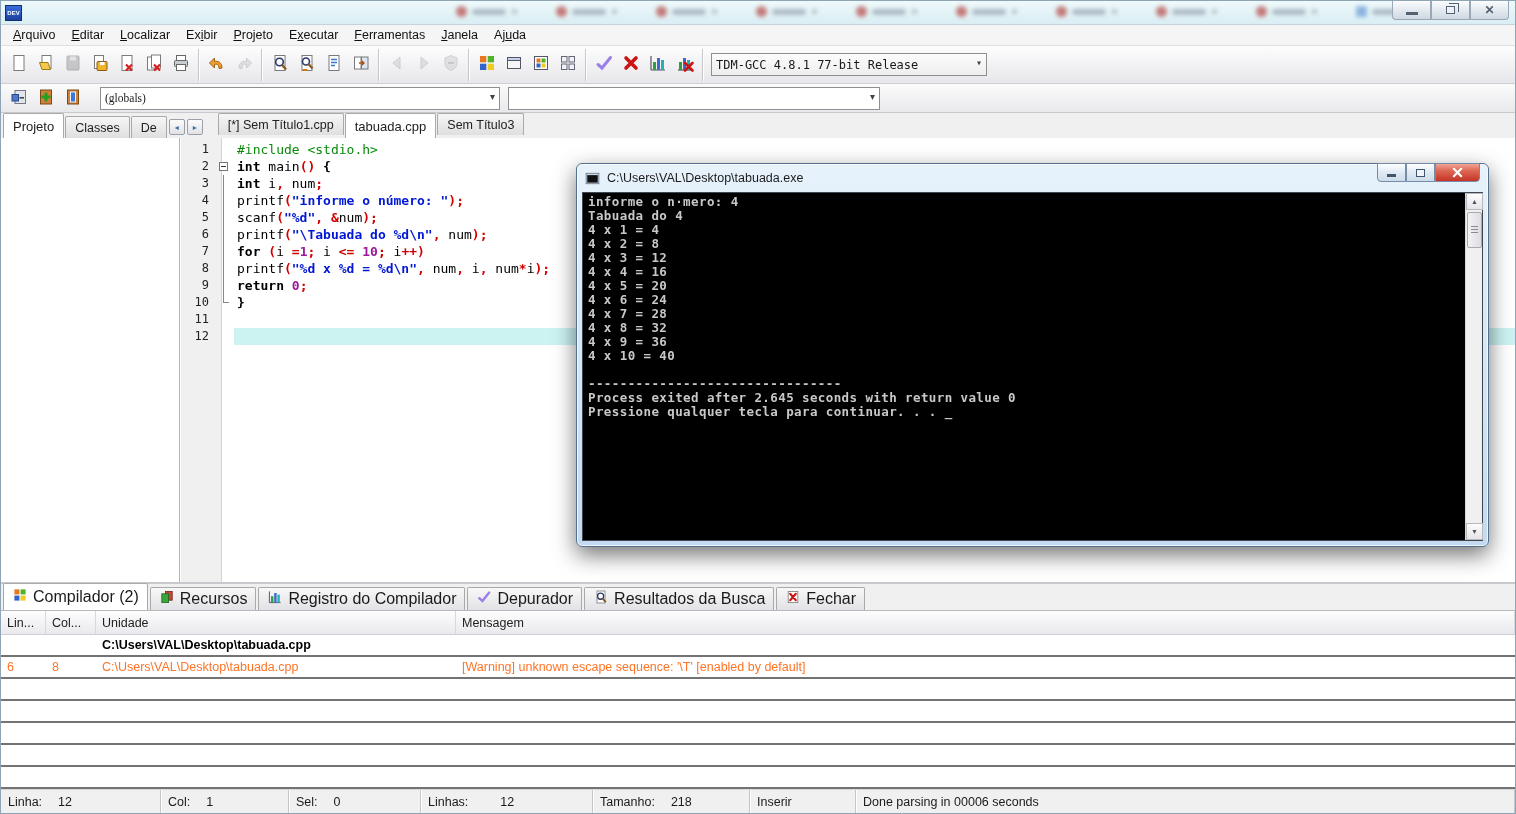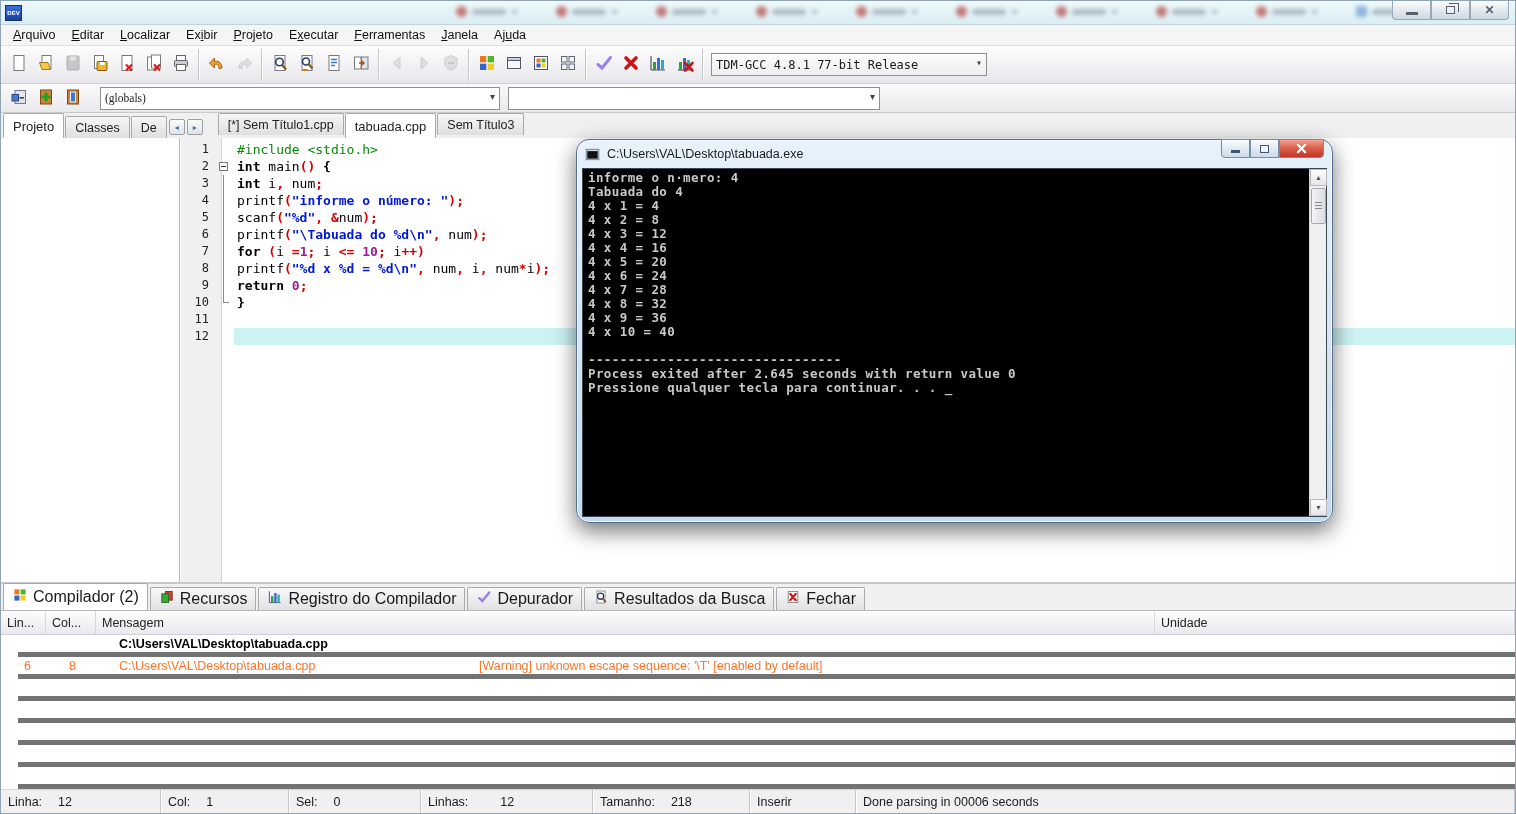--- a/index.html
+++ b/index.html
@@ -83,22 +83,22 @@
   .fold-line { position:absolute; left:8px; top:0; bottom:0; width:1px; background:#888; }
   .fold-end { position:absolute; left:8px; top:0; height:9px; width:6px; border-left:1px solid #888; border-bottom:1px solid #888; }
   .tok-kw { font-weight:bold; color:#000; }
   .tok-id { color:#000; }
   .tok-op { color:#d40000; font-weight:bold; }
   .tok-str { color:#0017d4; font-weight:bold; }
   .tok-num { color:#9a1a9a; font-weight:bold; }
   .tok-pp { color:#0a8a0a; }
 
   
-  .console-window { position:absolute; left:575px; top:138px; width:757px; height:384px;
-    background:linear-gradient(#e7f2fb,#c4daf0); border:1px solid #55708c; border-radius:13px;
+  .console-window { position:absolute; left:575px; top:162px; width:913px; height:384px;
+    background:linear-gradient(#e7f2fb,#c4daf0); border:1px solid #55708c; border-radius:6px;
     box-shadow:0 8px 22px rgba(0,0,0,.55), inset 0 0 0 1px rgba(255,255,255,.7); z-index:10; }
   .console-titlebar { height:28px; display:flex; align-items:center; padding-left:7px; position:relative; }
   .console-title-icon { width:17px; height:15px; margin-right:6px; flex:none; }
   .console-title-text { font-size:12.5px; color:#1c1c1c; }
   .console-controls { position:absolute; top:-1px; right:8px; display:flex; }
   .cbtn { width:29px; height:19px; border:1px solid #748ca6; background:linear-gradient(#fdfeff,#dde8f2 55%,#cddcea);
     display:flex; align-items:center; justify-content:center; }
   .cbtn.first { border-radius:0 0 0 4px; }
   .cbtn.close { width:45px; background:linear-gradient(#f2a396,#dd6853 40%,#c43425); border-radius:0 0 4px 0; }
   .cbtn .cmin { width:9px; height:3px; background:#41556b; margin-top:6px; }
@@ -120,21 +120,21 @@
   .bottom-panel { position:absolute; left:0; right:0; bottom:24px; height:207px; background:#fff; border-top:2px solid #c9c9cd; }
   .bottom-tabs { height:27px; background:#f0f0f0; display:flex; align-items:flex-end; padding-left:2px; border-bottom:1px solid #b9b9bd; }
   .btab { height:23px; display:flex; align-items:center; gap:5px; padding:0 8px; margin-right:2px;
     background:linear-gradient(#f8f8f8,#e2e2e6); border:1px solid #a9a9a9; border-bottom:none; border-radius:2px 2px 0 0;
     font-size:16px; white-space:nowrap; }
   .btab.active { height:27px; background:#fff; position:relative; z-index:2; }
   .btab svg { width:16px; height:16px; }
   .msg-table { position:absolute; left:0; right:0; top:27px; bottom:0; background:#fff; font-size:12.5px; }
   .tbl-header { display:flex; height:24px; background:linear-gradient(#fdfdfd,#e9e9ee); border-bottom:1px solid #cfcfd4; }
   .tbl-header .cell { border-right:1px solid #d8d8dc; display:flex; align-items:center; padding-left:6px; color:#222; }
-  .tbl-row { display:flex; height:22px; border-bottom:5px solid #737373;margin-left:17px; }
+  .tbl-row { display:flex; height:22px; border-bottom:2px solid #737373; }
   .tbl-row .cell { padding-left:6px; display:flex; align-items:center; white-space:nowrap; overflow:hidden; }
   .c-lin { width:45px; flex:none; } .c-col { width:50px; flex:none; } .c-unit { width:360px; flex:none; } .c-msg { flex:1; }
   .tbl-row.bold { font-weight:bold; color:#000; }
   .tbl-row.warning { color:#ff7426; }
 
   
   .statusbar { position:absolute; left:0; right:0; bottom:0; height:24px; background:#f0f0f0;
     border-top:1px solid #d8d8d8; display:flex; align-items:stretch; font-size:12.5px; }
   .sb-seg { display:flex; align-items:center; padding-left:7px; border-right:1px solid #c6c6ca; box-shadow:1px 0 0 #fff; }
   .sb-seg .sb-val { margin-left:16px; }
@@ -611,22 +611,22 @@
               <rect x="4" y="3" width="12" height="14" fill="#fff" stroke="#7a7a7a"></rect>
               <path d="M6.5 6 L13.5 14 M13.5 6 L6.5 14" stroke="#cc1414" stroke-width="2.6" stroke-linecap="round"></path>
             </svg></span>
           <span>Fechar</span>
         </div>
       </div>
     <div class="msg-table">
       <div class="tbl-header" id="tbl-header">
           <div class="cell c-lin">Lin...</div>
           <div class="cell c-col">Col...</div>
+          <div class="cell c-unit">Unidade</div>
           <div class="cell c-msg">Mensagem</div>
-          <div class="cell c-unit">Unidade</div>
         </div>
       <div id="tbl-rows">
           <div class="tbl-row bold">
             <div class="cell c-lin"></div>
             <div class="cell c-col"></div>
             <div class="cell c-unit">C:\Users\VAL\Desktop\tabuada.cpp</div>
           </div>
           <div class="tbl-row warning">
             <div class="cell c-lin">6</div>
             <div class="cell c-col">8</div>

